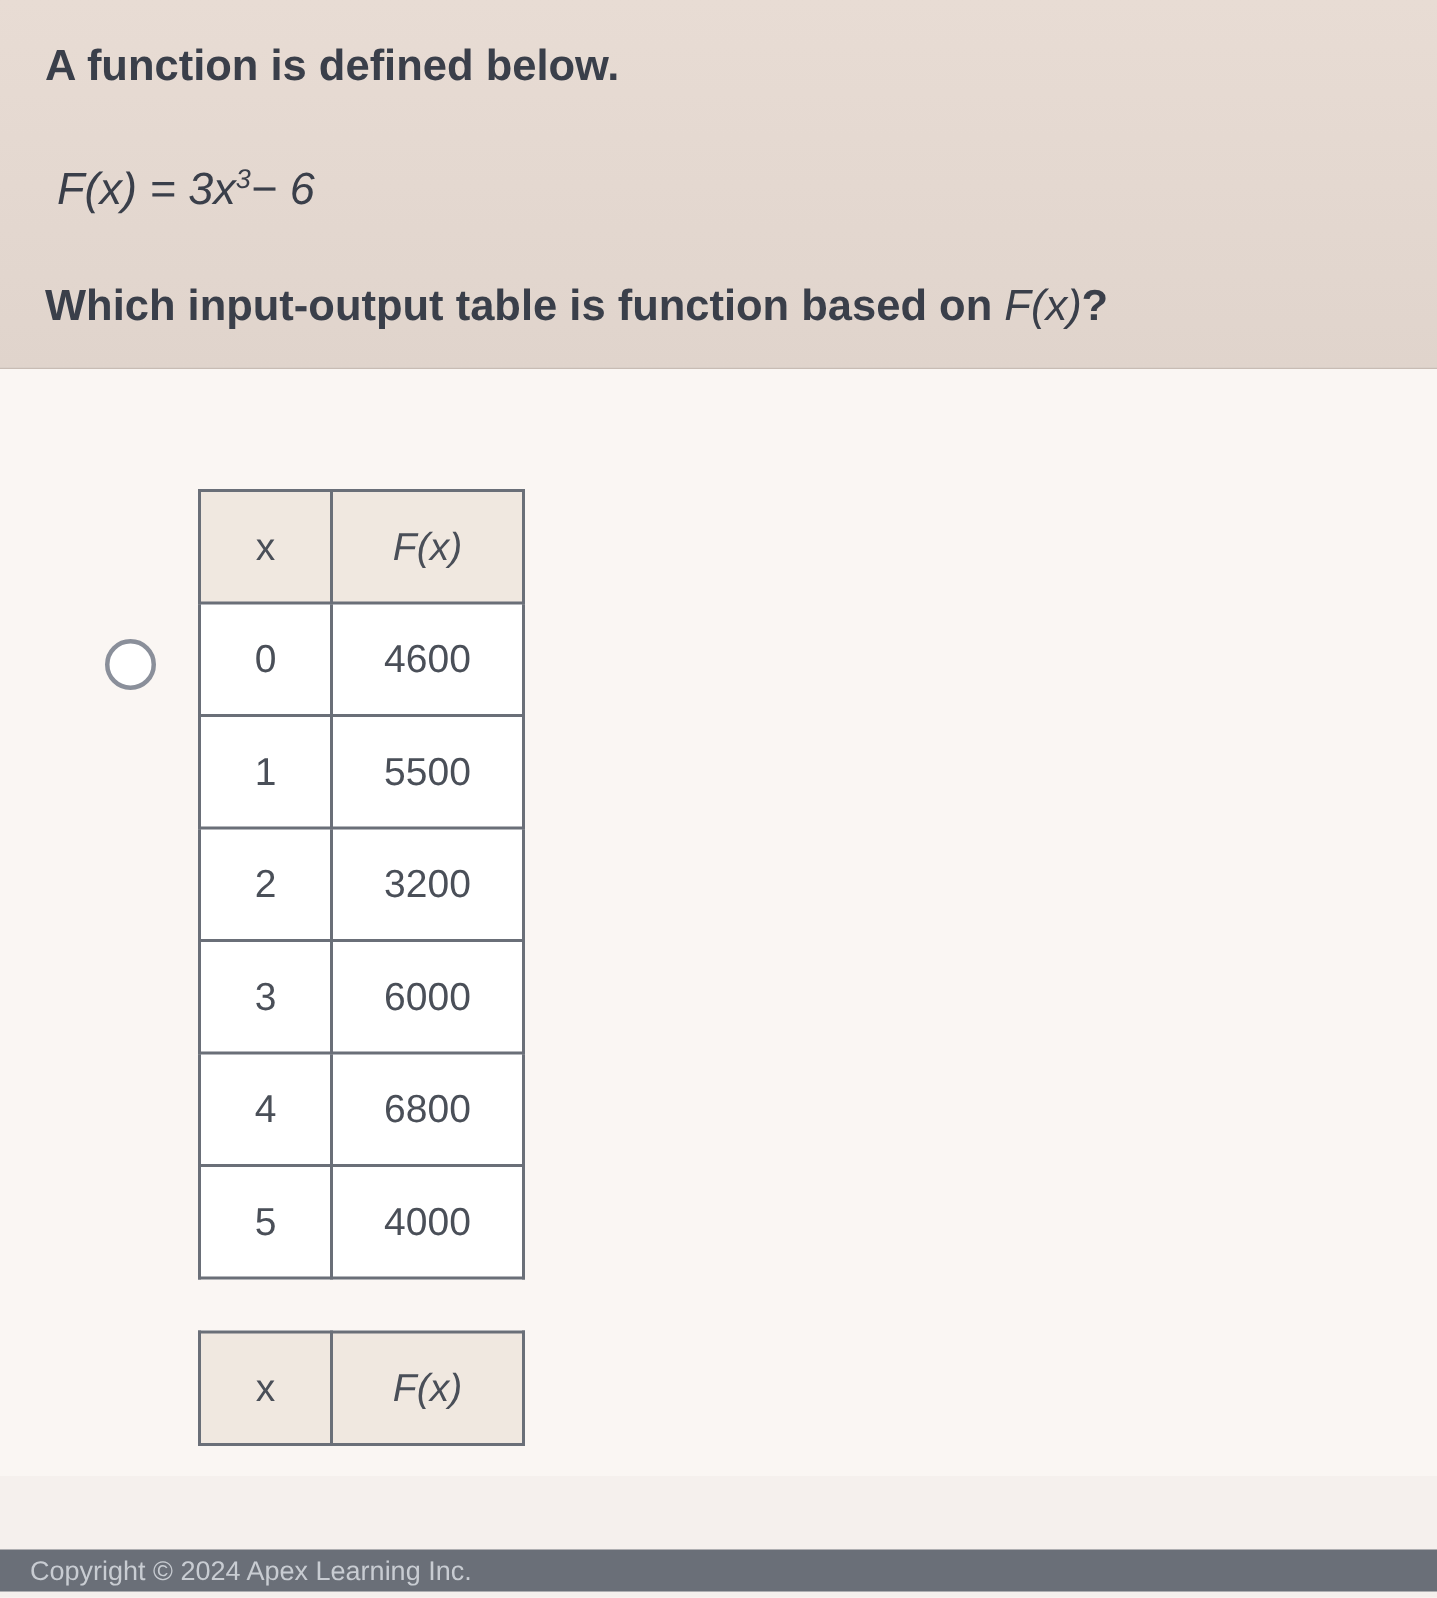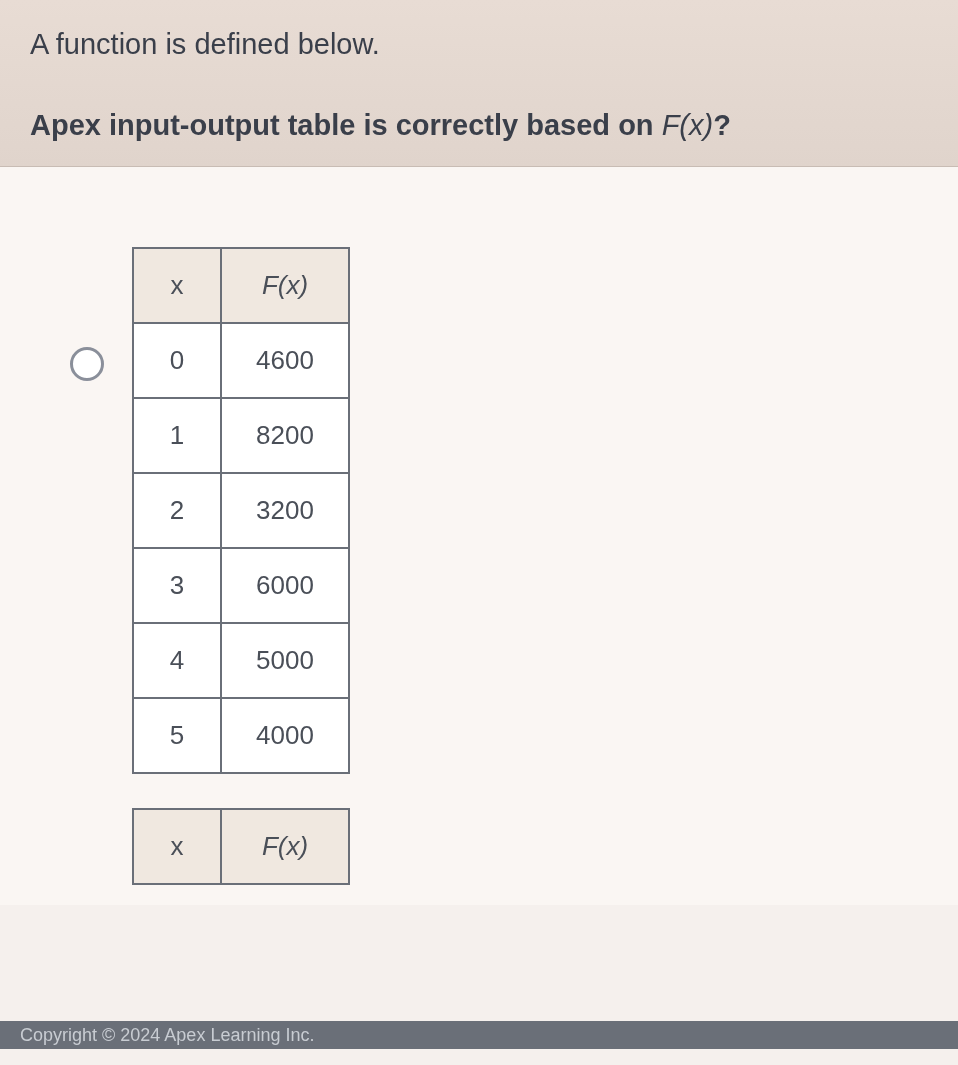--- a/index.html
+++ b/index.html
@@ -15,21 +15,21 @@
       overflow: hidden;
       position: relative;
     }
     .question-area {
       background: linear-gradient(to bottom, #e8dcd4 0%, #e0d4cc 100%);
       padding: 28px 30px 24px 30px;
       border-bottom: 1px solid #c8bcb4;
     }
     .question-title {
       font-size: 29px;
-      font-weight: normal;
+      font-weight: bold;
       color: #3a3f4a;
       margin-bottom: 48px;
     }
     .equation {
       font-size: 30px;
       color: #3a3f4a;
       font-style: italic;
       margin-bottom: 44px;
       margin-left: 8px;
     }
@@ -98,37 +98,42 @@
     }
     .ftable .fx-cell {
       font-style: italic;
     }
     .second-table {
       margin-top: 34px;
       margin-left: 102px;
     }
     .footer {
       position: absolute;
-      bottom: 16px;
+      bottom: 4px;
       left: 0;
       right: 0;
       background: #6a6f78;
       color: #c8ccd2;
       font-size: 18px;
       padding: 4px 20px;
       height: 28px;
     }
   </style>
 </head>
 <body>
 
 <div class="question-area">
   <div class="question-title">A function is defined below.</div>
+  <div class="equation">
+    <span class="fx">F(x)</span>
+    <span>=</span>
+    <span>3x</span><sup>3</sup><span>− 6</span>
+  </div>
   <div class="sub-question">
-    <span>Apex input-output table is correctly based on </span>
+    <span>Which input-output table is function based on </span>
     <span class="fx-inline">F(x)</span><span>?</span>
   </div>
 </div>
 
 <div class="answer-area">
   <div class="option-row">
     <div class="radio"></div>
     <table class="ftable">
       <thead>
         <tr>
@@ -136,33 +141,33 @@
           <th class="fx-cell">F(x)</th>
         </tr>
       </thead>
       <tbody>
         <tr>
             <td>0</td>
             <td>4600</td>
           </tr>
         <tr>
             <td>1</td>
-            <td>8200</td>
+            <td>5500</td>
           </tr>
         <tr>
             <td>2</td>
             <td>3200</td>
           </tr>
         <tr>
             <td>3</td>
             <td>6000</td>
           </tr>
         <tr>
             <td>4</td>
-            <td>5000</td>
+            <td>6800</td>
           </tr>
         <tr>
             <td>5</td>
             <td>4000</td>
           </tr>
       </tbody>
     </table>
   </div>
 
   <table class="ftable second-table">

